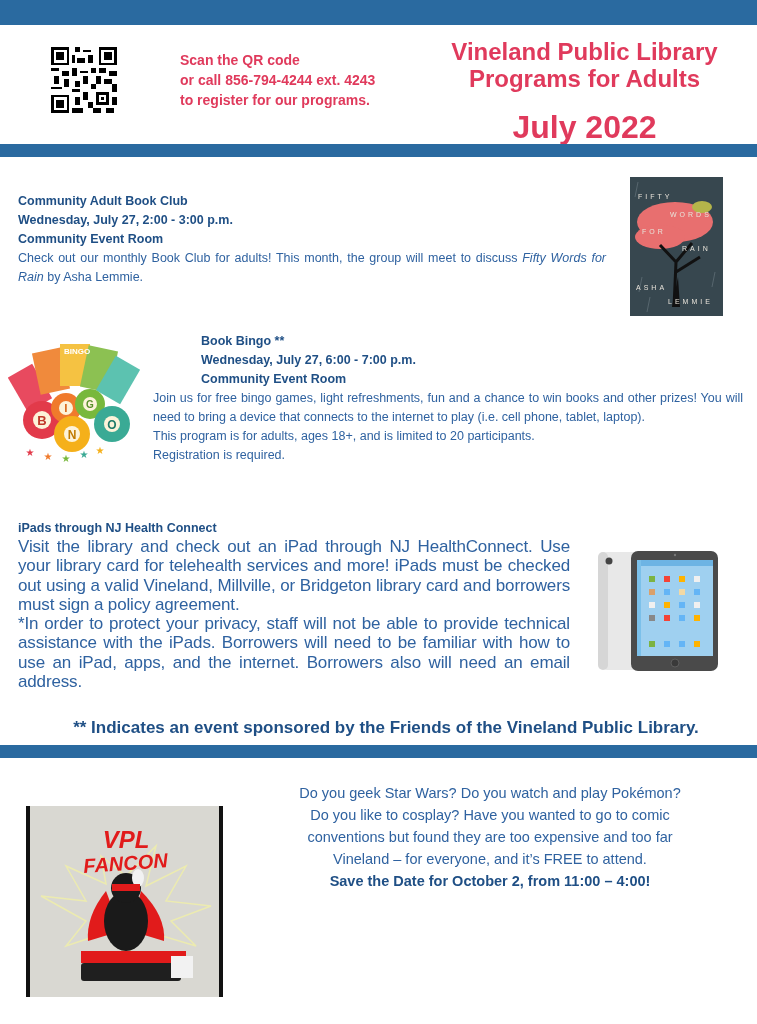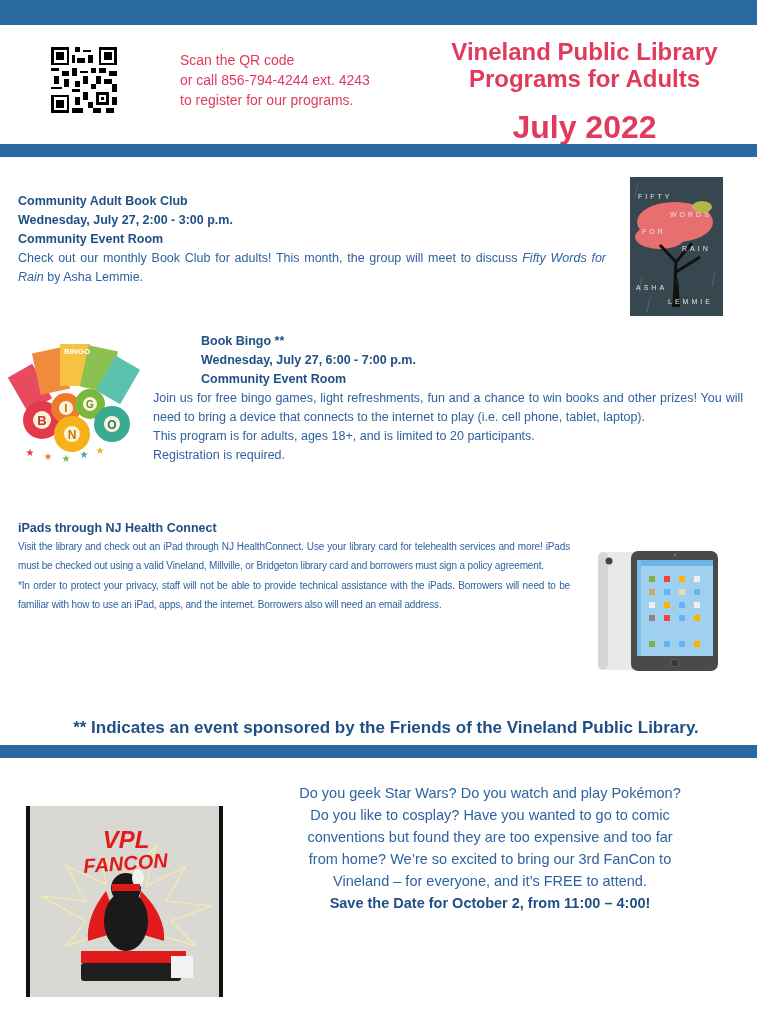--- a/index.html
+++ b/index.html
@@ -4,41 +4,41 @@
 <style>
   * { box-sizing: border-box; margin: 0; padding: 0; }
   html, body { width: 757px; height: 1024px; background: #ffffff; overflow: hidden; }
   body { position: relative; font-family: "Liberation Sans", sans-serif; color: #2a5d95; }
   .band { position: absolute; left: 0; width: 757px; background: #2a6aa0; }
   .band-top { top: 0; height: 25px; }
   .band-mid { top: 144px; height: 13px; }
   .band-low { top: 745px; height: 13px; }
 
   .qr { position: absolute; left: 51px; top: 47px; width: 66px; height: 66px; }
-  .register { position: absolute; left: 180px; top: 50px; font-weight: normal; color: #e03a5c; font-size: 14px; line-height: 20px; }
+  .register { position: absolute; left: 180px; top: 50px; font-weight: bold; color: #e03a5c; font-size: 14px; line-height: 20px; }
   .title-block { position: absolute; left: 432px; top: 38px; width: 305px; text-align: center; color: #e03a5c; font-weight: bold; }
   .title-block .t1 { font-size: 24px; line-height: 27px; }
   .title-block .month { font-size: 32px; line-height: 40px; margin-top: 15px; }
 
   .event-title { font-weight: bold; font-size: 12.5px; line-height: 16px; color: #1f4f85; }
   .event-body { font-size: 12.5px; line-height: 19px; color: #2f62a0; }
 
   .ev1 { position: absolute; left: 18px; top: 192px; width: 588px; }
   .ev1 .event-title { line-height: 19px; }
   .ev1 .event-body { text-align: justify; }
   .book-cover { position: absolute; left: 630px; top: 177px; width: 93px; height: 139px; }
 
   .bingo-img { position: absolute; left: 8px; top: 338px; width: 135px; height: 125px; }
   .ev2 { position: absolute; left: 153px; top: 332px; width: 590px; }
   .ev2 .event-title { line-height: 19px; margin-left: 48px; }
   .ev2 .event-body { line-height: 19px; text-align: justify; }
 
   .ev3 { position: absolute; left: 18px; top: 519px; width: 552px; }
   .ev3 .event-title { font-size: 12.5px; line-height: 18px; }
-  .ev3 .event-body { font-size: 10px; line-height: 19.3px; text-align: justify; letter-spacing: -0.15px; }
+  .ev3 .event-body { font-size: 17px; line-height: 19.3px; text-align: justify; letter-spacing: -0.15px; }
   .ipad-img { position: absolute; left: 596px; top: 550px; width: 122px; height: 122px; }
 
   .sponsor-note { position: absolute; left: 0; top: 718px; width: 757px; text-align: center; font-weight: bold; font-size: 17px; color: #1f4f85; padding-left: 15px; }
 
   .fancon-img { position: absolute; left: 26px; top: 806px; width: 197px; height: 191px; }
   .fancon-text { position: absolute; left: 234px; top: 782px; width: 512px; text-align: center; font-size: 14.5px; line-height: 22px; color: #2f62a0; }
   .fancon-text .save { font-weight: bold; color: #1f4f85; }
 </style>
 </head>
 <body>
@@ -244,16 +244,15 @@
   <g font-family="Liberation Sans, sans-serif" font-weight="bold" fill="#e11b1b" font-style="italic" text-anchor="middle">
     <text x="100" y="42" font-size="24">VPL</text>
     <text x="100" y="64" font-size="20" transform="rotate(-4 100 64)">FANCON</text>
   </g>
 </svg>
 
 <div class="fancon-text">
   <div>Do you geek Star Wars? Do you watch and play Pokémon?</div>
   <div>Do you like to cosplay? Have you wanted to go to comic</div>
   <div>conventions but found they are too expensive and too far</div>
-  <div>from home? We’re so excited to bring our 3rd FanCon to</div>
   <div>Vineland – for everyone, and it’s FREE to attend.</div>
   <div class="save">Save the Date for October 2, from 11:00 – 4:00!</div>
 </div>
 
 </body></html>

